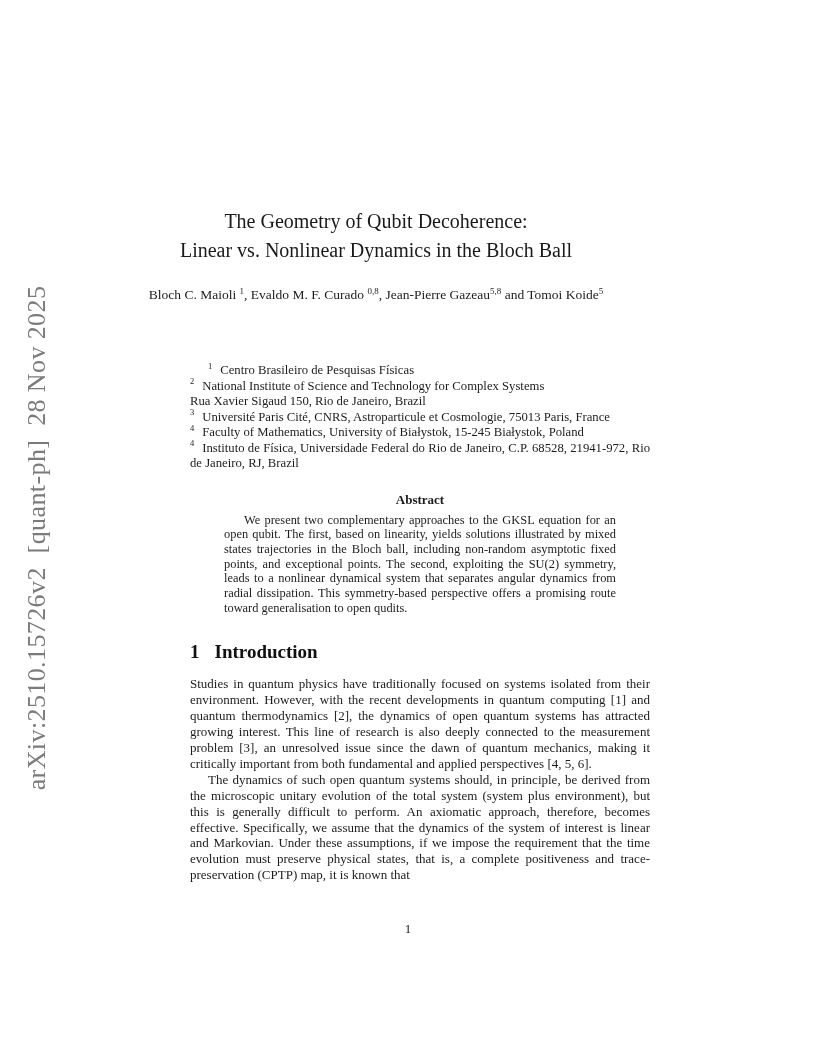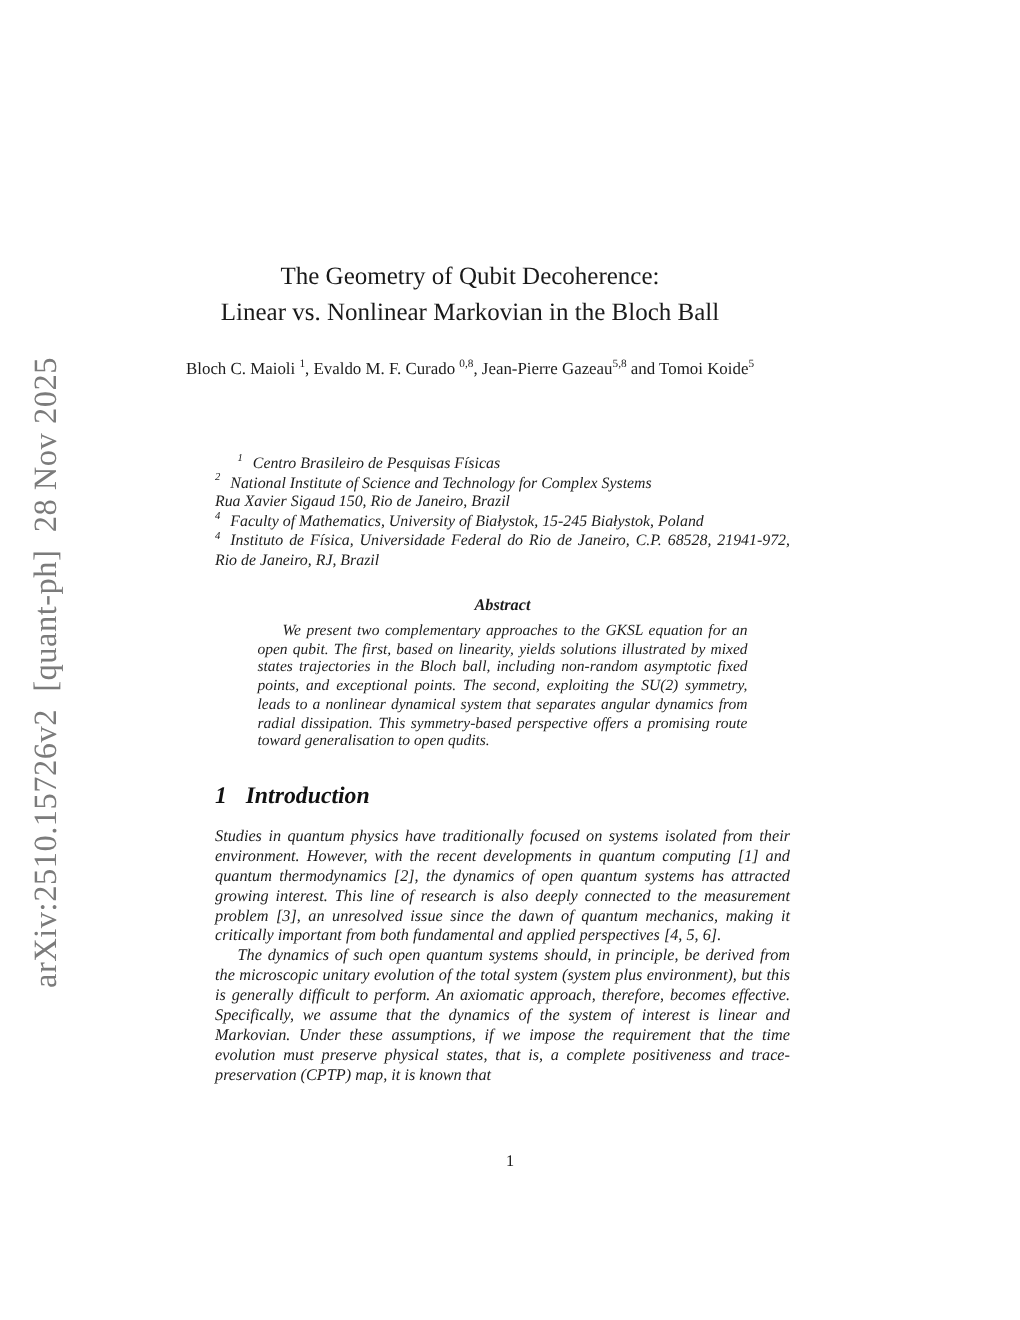--- a/index.html
+++ b/index.html
@@ -52,24 +52,23 @@
     font-size: 9px;
     line-height: 0;
   }
   .date {
     margin-top: 13px;
     font-size: 13.5px;
   }
   
   .column {
     position: absolute;
-    left: 172px;
+    left: 190px;
     top: 363px;
     width: 460px;
-    font-style: italic;
   }
   .affil {
     font-size: 12.7px;
     line-height: 15.5px;
     text-align: justify;
     margin: 0;
   }
   .affil.indent { text-indent: 18px; }
   .affil sup {
     font-size: 8.5px;
@@ -120,31 +119,32 @@
 </head>
 <body>
 
 <div class="page">
 
   <div class="arxiv-banner">arXiv:2510.15726v2  [quant-ph]  28 Nov 2025</div>
 
   <div class="header">
     <div class="title">
       <div class="title-line">The Geometry of Qubit Decoherence:</div>
-      <div class="title-line">Linear vs. Nonlinear Markovian in the Bloch Ball</div>
+      <div class="title-line">Linear vs. Nonlinear Dynamics in the Bloch Ball</div>
     </div>
     <div class="authors"><span>Bloch C. Maioli </span><sup>1</sup><span>, Evaldo M. F. Curado </span><sup>0,8</sup><span>, Jean-Pierre Gazeau</span><sup>5,8</sup><span> and Tomoi Koide</span><sup>5</sup></div>
   </div>
 
   <div class="column">
 
     <div class="affiliations">
         <p class="affil indent"><sup>1</sup>Centro Brasileiro de Pesquisas Físicas</p>
         <p class="affil"><sup>2</sup>National Institute of Science and Technology for Complex Systems</p>
         <p class="affil">Rua Xavier Sigaud 150, Rio de Janeiro, Brazil</p>
+        <p class="affil"><sup>3</sup>Université Paris Cité, CNRS, Astroparticule et Cosmologie, 75013 Paris, France</p>
         <p class="affil"><sup>4</sup>Faculty of Mathematics, University of Białystok, 15-245 Białystok, Poland</p>
         <p class="affil"><sup>4</sup>Instituto de Física, Universidade Federal do Rio de Janeiro, C.P. 68528, 21941-972, Rio de Janeiro, RJ, Brazil</p>
       </div>
 
     <div class="abstract">
       <p class="abs-head">Abstract</p>
       <p class="abs-text">We present two complementary approaches to the GKSL equation for an open qubit. The first, based on linearity, yields solutions illustrated by mixed states trajectories in the Bloch ball, including non-random asymptotic fixed points, and exceptional points. The second, exploiting the SU(2) symmetry, leads to a nonlinear dynamical system that separates angular dynamics from radial dissipation. This symmetry-based perspective offers a promising route toward generalisation to open qudits.</p>
     </div>
 
     <h2 class="sec">

